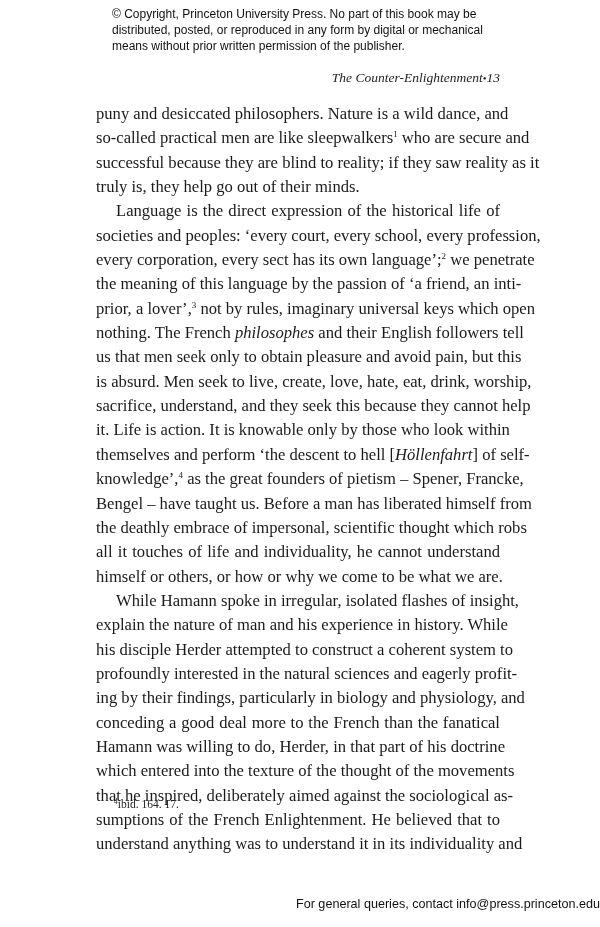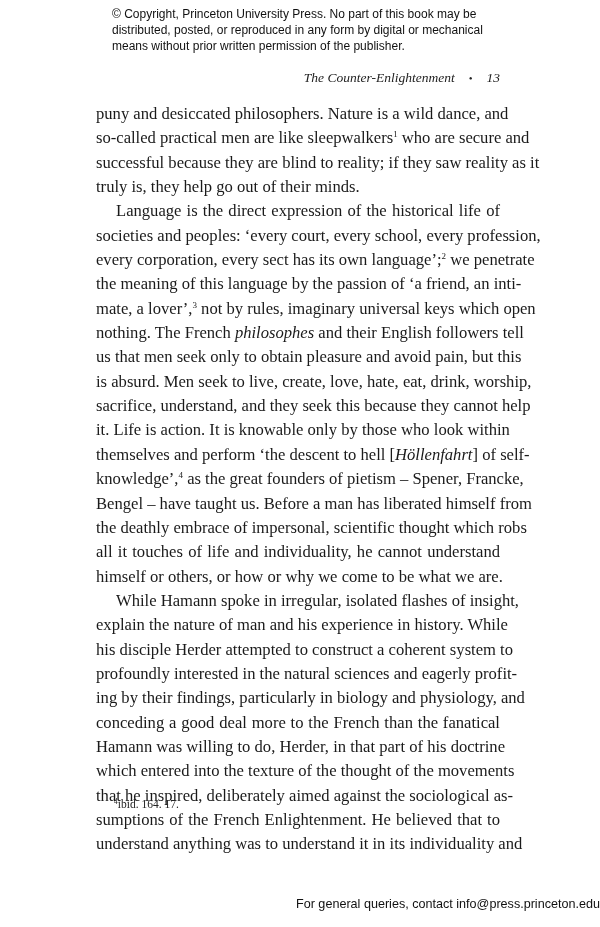--- a/index.html
+++ b/index.html
@@ -4,21 +4,21 @@
 <style>
   html, body { margin: 0; padding: 0; background: #ffffff; }
   body { width: 600px; height: 927px; position: relative; overflow: hidden; color: #1a1a1a; }
   .notice {
     position: absolute; left: 112px; top: 6px; width: 400px;
     font-family: "Liberation Sans", sans-serif; font-size: 12px; line-height: 16px; color: #111;
   }
   .running-head {
     position: absolute; right: 100px; top: 70px;
     font-family: "Liberation Serif", serif; font-style: italic; font-size: 13.5px; color: #222;
-    display: flex; align-items: center; gap: 14px; white-space: nowrap; margin-left: 39px;
+    display: flex; align-items: center; white-space: nowrap; margin-left: 39px;
   }
   .running-head .bullet { font-style: normal; font-size: 11px; }
   .body-text {
     position: absolute; left: 96px; top: 102px; width: 404px;
     font-family: "Liberation Serif", serif; font-size: 16.6px; line-height: 24.35px; color: #1a1a1a;
   }
   .line {
     display: block; white-space: nowrap; text-align: justify; text-align-last: justify;
     height: 24.35px; overflow: visible;
   }
@@ -53,21 +53,21 @@
 
 <div class="body-text" id="body-text">
     <span class="line"><span>puny and desiccated philosophers. Nature is a wild dance, and</span></span>
     <span class="line"><span>so-called practical men are like sleepwalkers</span><sup>1</sup><span> who are secure and</span></span>
     <span class="line"><span>successful because they are blind to reality; if they saw reality as it</span></span>
     <span class="line last"><span>truly is, they help go out of their minds.</span></span>
     <span class="line indent"><span>Language is the direct expression of the historical life of</span></span>
     <span class="line"><span>societies and peoples: ‘every court, every school, every profession,</span></span>
     <span class="line"><span>every corporation, every sect has its own language’;</span><sup>2</sup><span> we penetrate</span></span>
     <span class="line"><span>the meaning of this language by the passion of ‘a friend, an inti-</span></span>
-    <span class="line"><span>mate, a lover’,</span><sup>3</sup><span> not by rules, imaginary universal keys which open</span></span>
+    <span class="line"><span>prior, a lover’,</span><sup>3</sup><span> not by rules, imaginary universal keys which open</span></span>
     <span class="line"><span>nothing. The French </span><em>philosophes</em><span> and their English followers tell</span></span>
     <span class="line"><span>us that men seek only to obtain pleasure and avoid pain, but this</span></span>
     <span class="line"><span>is absurd. Men seek to live, create, love, hate, eat, drink, worship,</span></span>
     <span class="line"><span>sacrifice, understand, and they seek this because they cannot help</span></span>
     <span class="line"><span>it. Life is action. It is knowable only by those who look within</span></span>
     <span class="line"><span>themselves and perform ‘the descent to hell [</span><em>Höllenfahrt</em><span>] of self-</span></span>
     <span class="line"><span>knowledge’,</span><sup>4</sup><span> as the great founders of pietism – Spener, Francke,</span></span>
     <span class="line"><span>Bengel – have taught us. Before a man has liberated himself from</span></span>
     <span class="line"><span>the deathly embrace of impersonal, scientific thought which robs</span></span>
     <span class="line"><span>all it touches of life and individuality, he cannot understand</span></span>

